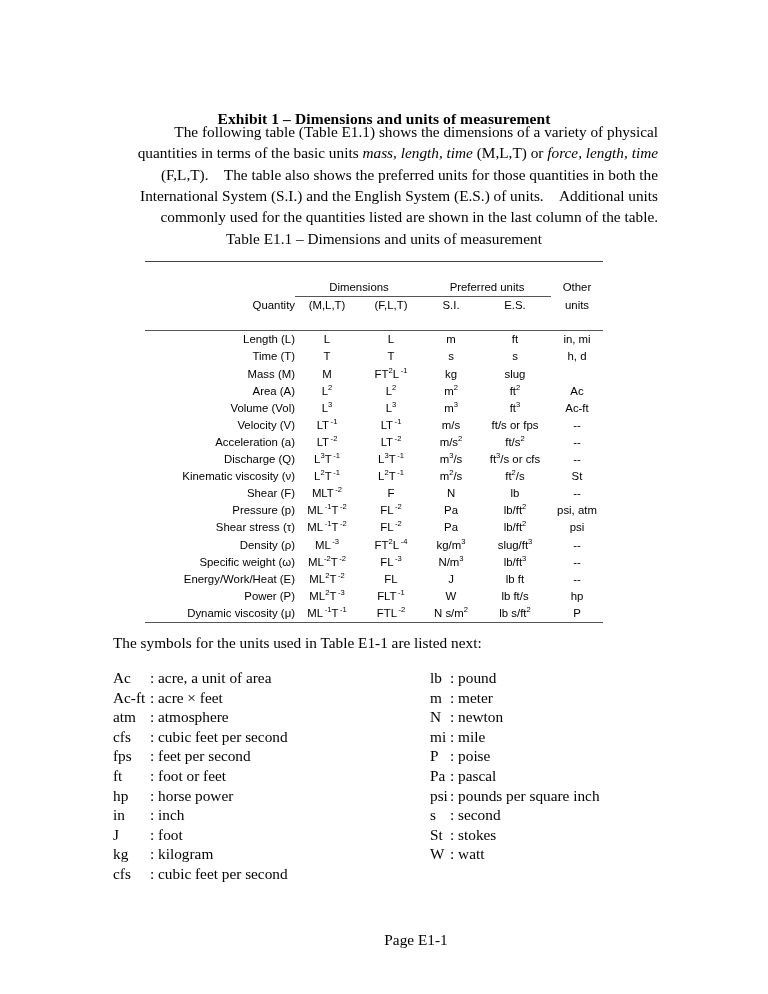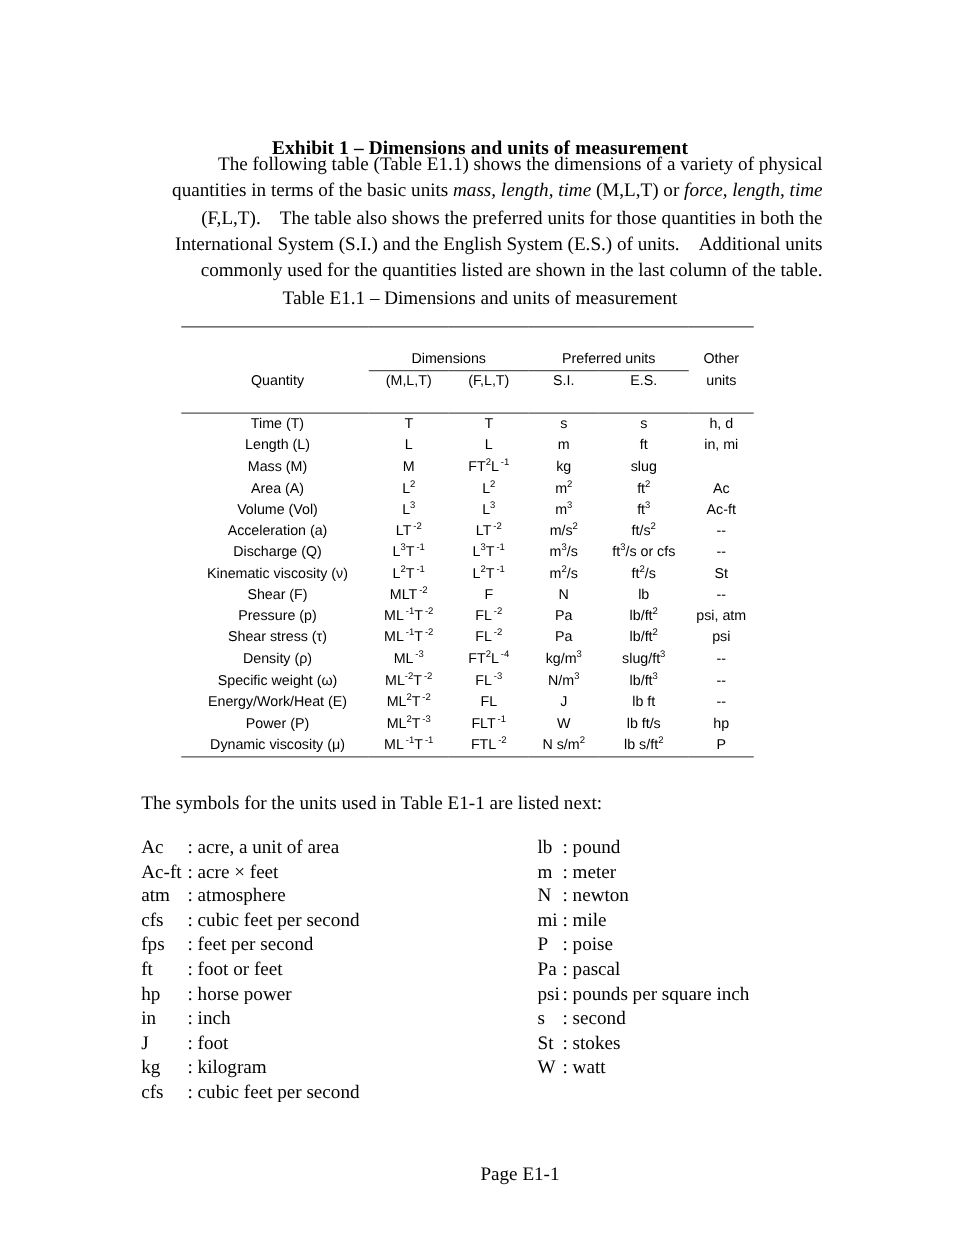--- a/index.html
+++ b/index.html
@@ -63,21 +63,21 @@
   table.dims td, table.dims th {
     padding: 0;
     font-weight: normal;
     text-align: center;
     vertical-align: bottom;
     line-height: 17.1px;
     height: 17.1px;
     white-space: nowrap;
   }
   table.dims td.q, table.dims th.q {
-    text-align: center;
+    text-align: right;
     padding-left: 4px;
   }
   
   .c-q    { width: 150px; }
   .c-mlt  { width: 64px; }
   .c-flt  { width: 64px; }
   .c-si   { width: 56px; }
   .c-es   { width: 72px; }
   .c-oth  { width: 52px; }
 
@@ -164,36 +164,36 @@
           <th>S.I.</th>
           <th>E.S.</th>
           <th>units</th>
         </tr>
         <tr class="hdr-bottom-rule">
           <td colspan="6"></td>
         </tr>
       </thead>
       <tbody id="tbody">
           <tr>
+            <td class="q">Length (L)</td>
+            <td>L</td>
+            <td>L</td>
+            <td>m</td>
+            <td>ft</td>
+            <td>in, mi</td>
+          </tr>
+          <tr>
             <td class="q">Time (T)</td>
             <td>T</td>
             <td>T</td>
             <td>s</td>
             <td>s</td>
             <td>h, d</td>
           </tr>
           <tr>
-            <td class="q">Length (L)</td>
-            <td>L</td>
-            <td>L</td>
-            <td>m</td>
-            <td>ft</td>
-            <td>in, mi</td>
-          </tr>
-          <tr>
             <td class="q">Mass (M)</td>
             <td>M</td>
             <td>FT<sup>2</sup>L<sup class="nsp">-1</sup></td>
             <td>kg</td>
             <td>slug</td>
             <td></td>
           </tr>
           <tr>
             <td class="q">Area (A)</td>
             <td>L<sup>2</sup></td>
@@ -202,20 +202,28 @@
             <td>ft<sup>2</sup></td>
             <td>Ac</td>
           </tr>
           <tr>
             <td class="q">Volume (Vol)</td>
             <td>L<sup>3</sup></td>
             <td>L<sup>3</sup></td>
             <td>m<sup>3</sup></td>
             <td>ft<sup>3</sup></td>
             <td>Ac-ft</td>
+          </tr>
+          <tr>
+            <td class="q">Velocity (V)</td>
+            <td>LT<sup class="nsp">-1</sup></td>
+            <td>LT<sup class="nsp">-1</sup></td>
+            <td>m/s</td>
+            <td>ft/s or fps</td>
+            <td>--</td>
           </tr>
           <tr>
             <td class="q">Acceleration (a)</td>
             <td>LT<sup class="nsp">-2</sup></td>
             <td>LT<sup class="nsp">-2</sup></td>
             <td>m/s<sup>2</sup></td>
             <td>ft/s<sup>2</sup></td>
             <td>--</td>
           </tr>
           <tr>

